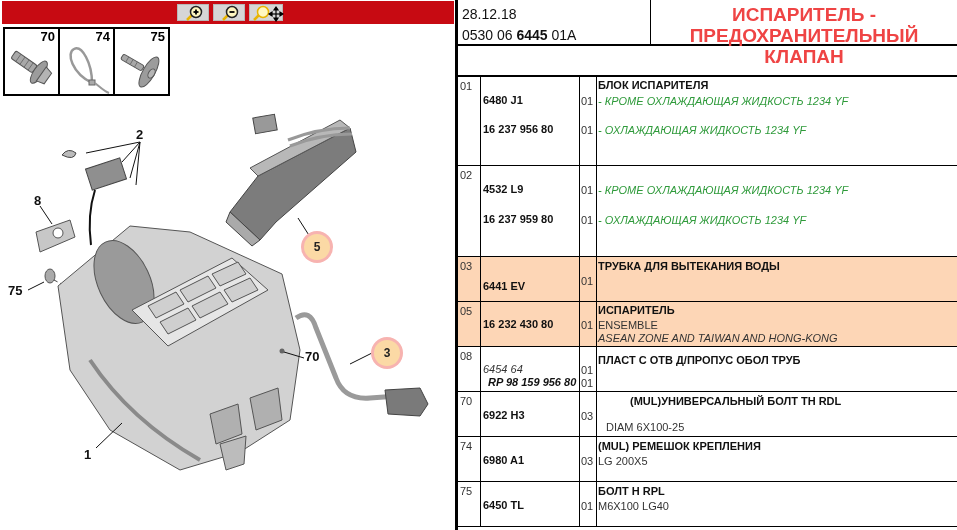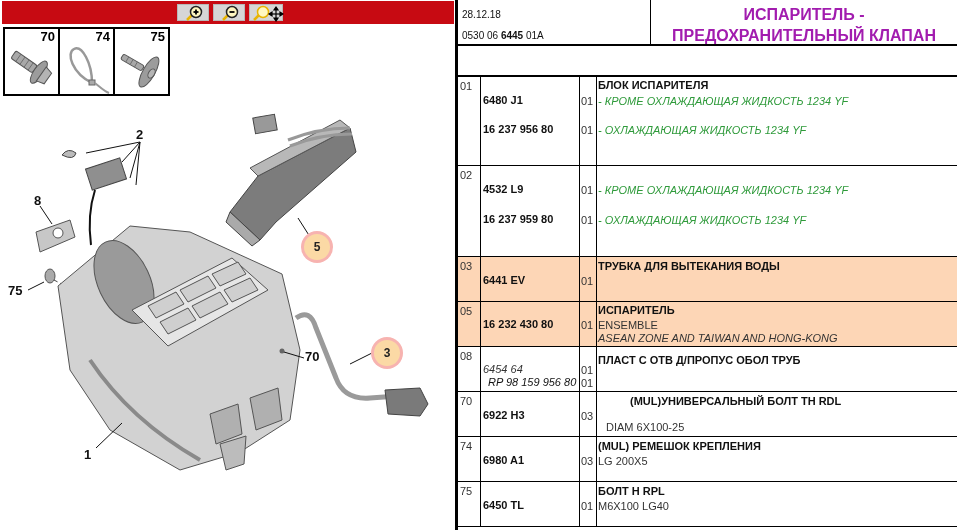--- a/index.html
+++ b/index.html
@@ -23,35 +23,35 @@
   #diagram { position: absolute; left: 0; top: 100px; width: 455px; height: 430px; }
   .callout { position: absolute; font-weight: bold; font-size: 13px; color: #111; }
   .callout-hl { position: absolute; width: 26px; height: 26px; border-radius: 50%;
     background: #fbd9a5; box-shadow: 0 0 0 3px #f7b3b0; font-weight: bold; font-size: 12px;
     display: flex; align-items: center; justify-content: center; color: #222; }
 
   
   #right { position: absolute; left: 455px; top: 0; width: 502px; height: 530px; background: #fff;
     border-left: 3px solid #000; }
   #hdr { position: absolute; left: 0; top: 0; width: 499px; height: 46px; border-bottom: 2px solid #000; }
-  #hdr-left { position: absolute; left: 4px; top: 4px; font-size: 10px; line-height: 21px; color: #111; }
+  #hdr-left { position: absolute; left: 4px; top: 4px; font-size: 14px; line-height: 21px; color: #111; }
   #hdr-sep { position: absolute; left: 192px; top: 0; width: 1px; height: 46px; background: #000; }
   #hdr-title { position: absolute; left: 193px; top: 4px; width: 306px; text-align: center;
-    font-weight: bold; font-size: 16px; line-height: 21px; color: #a21caf; }
+    font-weight: bold; font-size: 19px; line-height: 21px; color: #ef4444; }
   #subhdr { position: absolute; left: 0; top: 46px; width: 499px; height: 31px; border-bottom: 2px solid #000; }
 
   #table { position: absolute; left: 0; top: 77px; width: 459px; }
   .row { position: relative; width: 499px; border-bottom: 1px solid #000; }
   .row.hl { background: #fdd6b6; }
   .vline { position: absolute; top: 0; bottom: 0; width: 1px; background: #000; }
   .v1 { left: 22px; } .v2 { left: 121px; } .v3 { left: 138px; }
   .c-idx { position: absolute; left: 2px; top: 3px; font-size: 11px; color: #333; }
   .c-ref { position: absolute; left: 25px; font-size: 11px; font-weight: bold; color: #111; }
   .c-ref.it { font-style: italic; font-weight: normal; color: #333; }
-  .c-ref.itb { font-style: italic; font-weight: normal; color: #111; }
+  .c-ref.itb { font-style: italic; font-weight: bold; color: #111; }
   .c-qty { position: absolute; left: 123px; font-size: 11px; color: #333; }
   .c-desc { position: absolute; left: 140px; font-size: 11px; color: #333; }
   .c-desc.bold { font-weight: bold; color: #111; }
   .c-desc.green { font-style: italic; color: #2e9a3a; }
   .c-desc.ital { font-style: italic; color: #333; }
 </style>
 </head>
 <body>
 
 <div id="left">
@@ -239,21 +239,21 @@
       <span class="c-qty" style="top:48px;">01</span>
       <span class="c-desc green" style="top:48px;">- ОХЛАЖДАЮЩАЯ ЖИДКОСТЬ 1234 YF</span>
     </div>
 
     <div class="row hl" style="height:45px;">
       <div class="vline v1"></div>
         <div class="vline v2"></div>
         <div class="vline v3"></div>
       <span class="c-idx">03</span>
       <span class="c-desc bold" style="top:3px;">ТРУБКА ДЛЯ ВЫТЕКАНИЯ ВОДЫ</span>
-      <span class="c-ref" style="top:17px;text-align:center;">6441 EV</span>
+      <span class="c-ref" style="top:23px;text-align:center;">6441 EV</span>
       <span class="c-qty" style="top:18px;">01</span>
     </div>
 
     <div class="row hl" style="height:45px;">
       <div class="vline v1"></div>
         <div class="vline v2"></div>
         <div class="vline v3"></div>
       <span class="c-idx">05</span>
       <span class="c-desc bold" style="top:2px;">ИСПАРИТЕЛЬ</span>
       <span class="c-ref" style="top:16px;">16 232 430 80</span>

